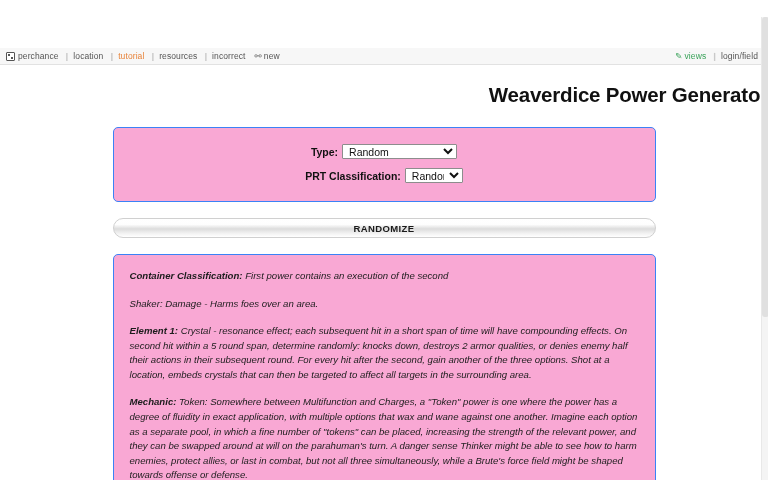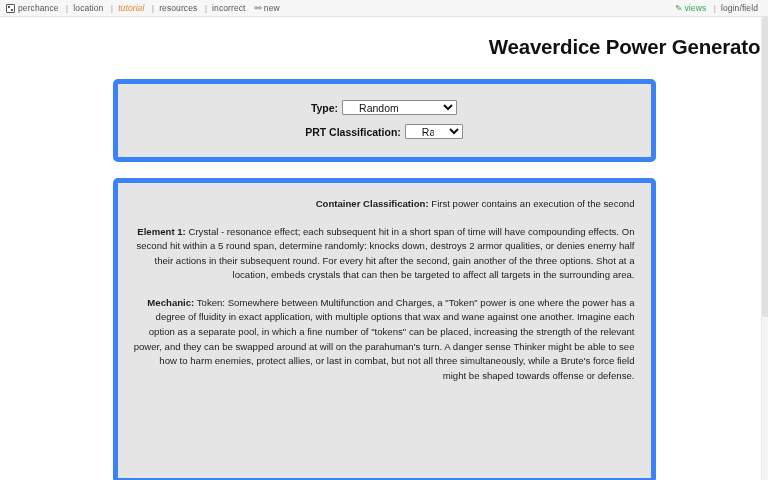--- a/index.html
+++ b/index.html
@@ -16,32 +16,33 @@
     height: 17px;
     background: #f7f7f7;
     border-bottom: 1px solid #e2e2e2;
     display: flex;
     align-items: center;
     padding: 0 6px;
     font-size: 8.5px;
     color: #4a4a4a;
     width: 100%;
     position: relative;
+    margin-top: 48px;
   }
   .nav-left { display: flex; align-items: center; }
   .nav-right { display: flex; align-items: center; margin-left: auto; }
   .nav-item {
     display: flex; align-items: center;
     color: #555;
     text-decoration: none;
     white-space: nowrap;
     margin-right: 4px;
     letter-spacing: 0.1px;
   }
-  .nav-item.accent { color: #e8833a; font-style: italic; }
+  .nav-item.accent { color: #e8833a; }
   .nav-sep {
     color: #c9c9c9;
     margin: 0 3px 0 1px;
     font-size: 8px;
   }
   .ico { display: inline-block; vertical-align: middle; }
   .logo-ico {
     width: 9px; height: 9px;
     border: 1px solid #555;
     border-radius: 1px;
@@ -71,23 +72,23 @@
   #page-title {
     text-align: right;
     font-size: 20.5px;
     font-weight: bold;
     color: #111;
     margin: 18px 0 0 0;
     letter-spacing: -0.2px;
   }
 
   .panel {
-    border: 5px solid #3b82f6;
+    border: 1px solid #3b82f6;
     border-radius: 5px;
-    background: #e5e5e5;
+    background: #f9a8d4;
     margin: 0 auto;
     width: 543px;
   }
 
   #form-panel {
     margin-top: 20px;
     padding: 16px 10px 18px 10px;
   }
   .form-row {
     display: flex;
@@ -99,21 +100,21 @@
   }
   .form-row:last-child { margin-bottom: 0; }
   .form-label { font-weight: bold; margin-right: 4px; }
   select {
     font-family: "Liberation Sans", sans-serif;
     font-size: 10.5px;
     color: #111;
     background: #fff;
     border: 1px solid #8d8d8d;
     border-radius: 1px;
-    padding: 0 12px;
+    padding: 0 2px;
     height: 15px;
     line-height: 13px;
   }
   #type-select { width: 115px; }
   #prt-select { width: 58px; }
 
   #randomize-button {
     display: block;
     width: 543px;
     height: 20px;
@@ -134,21 +135,22 @@
     margin-top: 16px;
     padding: 14px 16px 14px 16px;
     height: 305px;
     overflow: hidden;
   }
   .para {
     font-size: 9.6px;
     line-height: 1.52;
     color: #1c1c1c;
     margin: 0 0 13px 0;
-    text-align: right;
+    text-align: left;
+    font-style: italic;
   }
   .para:last-child { margin-bottom: 0; }
   .para b { font-weight: bold; }
 
   
   #scrollbar-track {
     position: absolute;
     top: 17px; right: 0;
     width: 7px;
     height: 463px;
@@ -225,24 +227,26 @@
       </select>
     </div>
     <div class="form-row">
       <span class="form-label">PRT Classification:</span>
       <select id="prt-select">
         <option>Random</option>
       </select>
     </div>
   </div>
 
+  <button id="randomize-button">RANDOMIZE</button>
 
   <div class="panel" id="output-panel">
 
   <p class="para"><b>Container Classification:</b> First power contains an execution of the second</p>
+      <p class="para">Shaker: Damage - Harms foes over an area.</p>
       <p class="para"><b>Element 1:</b> Crystal - resonance effect; each subsequent hit in a short span of time will have compounding effects. On second hit within a 5 round span, determine randomly: knocks down, destroys 2 armor qualities, or denies enemy half their actions in their subsequent round. For every hit after the second, gain another of the three options. Shot at a location, embeds crystals that can then be targeted to affect all targets in the surrounding area.</p>
       <p class="para"><b>Mechanic:</b> Token: Somewhere between Multifunction and Charges, a "Token" power is one where the power has a degree of fluidity in exact application, with multiple options that wax and wane against one another. Imagine each option as a separate pool, in which a fine number of "tokens" can be placed, increasing the strength of the relevant power, and they can be swapped around at will on the parahuman's turn. A danger sense Thinker might be able to see how to harm enemies, protect allies, or last in combat, but not all three simultaneously, while a Brute's force field might be shaped towards offense or defense.</p>
     </div>
 
 </div>
 
 <div id="scrollbar-track">
   <div id="scrollbar-thumb"></div>
 </div>
 

